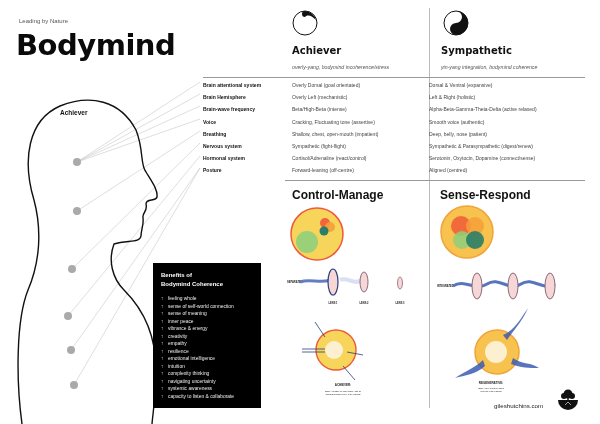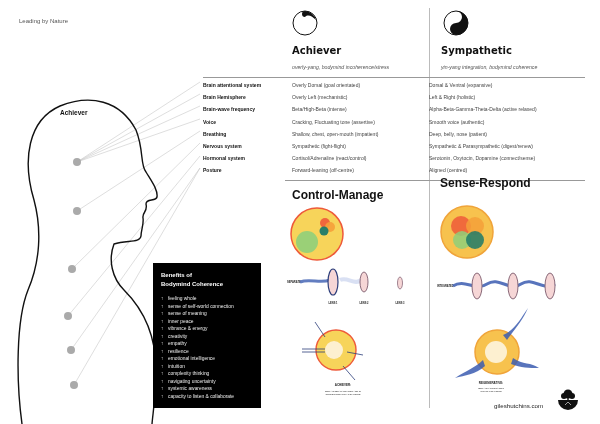--- a/index.html
+++ b/index.html
@@ -33,20 +33,21 @@
   .benefit-item .arr { display: inline-block; width: 7px; }
 
   .footer-url { position: absolute; left: 494px; top: 402px; font-size: 6.2px; color: #222; }
   .logo { position: absolute; left: 557px; top: 389px; width: 22px; height: 22px; }
 </style>
 </head>
 <body>
 
 <div class="tagline">Leading by Nature</div>
 <div class="title">
+  <div>Bodymind</div>
 </div>
 
 <svg class="figure" viewBox="0 0 600 424">
   <g stroke="#c8c8c8" stroke-width="0.6" fill="none">
     <line x1="77" y1="162" x2="200" y2="82"></line>
     <line x1="77" y1="162" x2="200" y2="94"></line>
     <line x1="77" y1="162" x2="200" y2="106"></line>
     <line x1="77" y1="162" x2="200" y2="119"></line>
     <line x1="77" y1="211" x2="200" y2="131"></line>
     <line x1="72" y1="269" x2="200" y2="143"></line>
@@ -123,21 +124,21 @@
   <div class="tbl-row">
     <div class="tbl-label">Posture</div>
     <div class="tbl-ach">Forward-leaning (off-centre)</div>
     <div class="tbl-reg">Aligned (centred)</div>
   </div>
 </div>
 
 <div class="rule" style="left:285px; top:180px; width:300px;"></div>
 
 <div class="sec-title" style="left:292px; top:188px;">Control-Manage</div>
-<div class="sec-title" style="left:440px; top:176px;">Sense-Respond</div>
+<div class="sec-title" style="left:440px; top:188px;">Sense-Respond</div>
 
 <svg style="position:absolute; left:285px; top:200px; width:140px; height:205px;" viewBox="0 0 140 205">
 
   <circle cx="32" cy="34" r="26" fill="#f7d45a" stroke="#ee5a3a" stroke-width="1.5"></circle>
   <circle cx="22" cy="42" r="11" fill="#8fcf7a" opacity="0.9"></circle>
   <circle cx="40" cy="23" r="5" fill="#ee5a3a" opacity="0.9"></circle>
   <circle cx="45" cy="27" r="5" fill="#f5a03a" opacity="0.9"></circle>
   <circle cx="39" cy="31" r="4.5" fill="#1e7a6a" opacity="0.95"></circle>
 
   <text x="2" y="83" font-size="2.6" font-family="Liberation Sans, sans-serif" font-weight="bold" fill="#222">SEPARATE</text>

